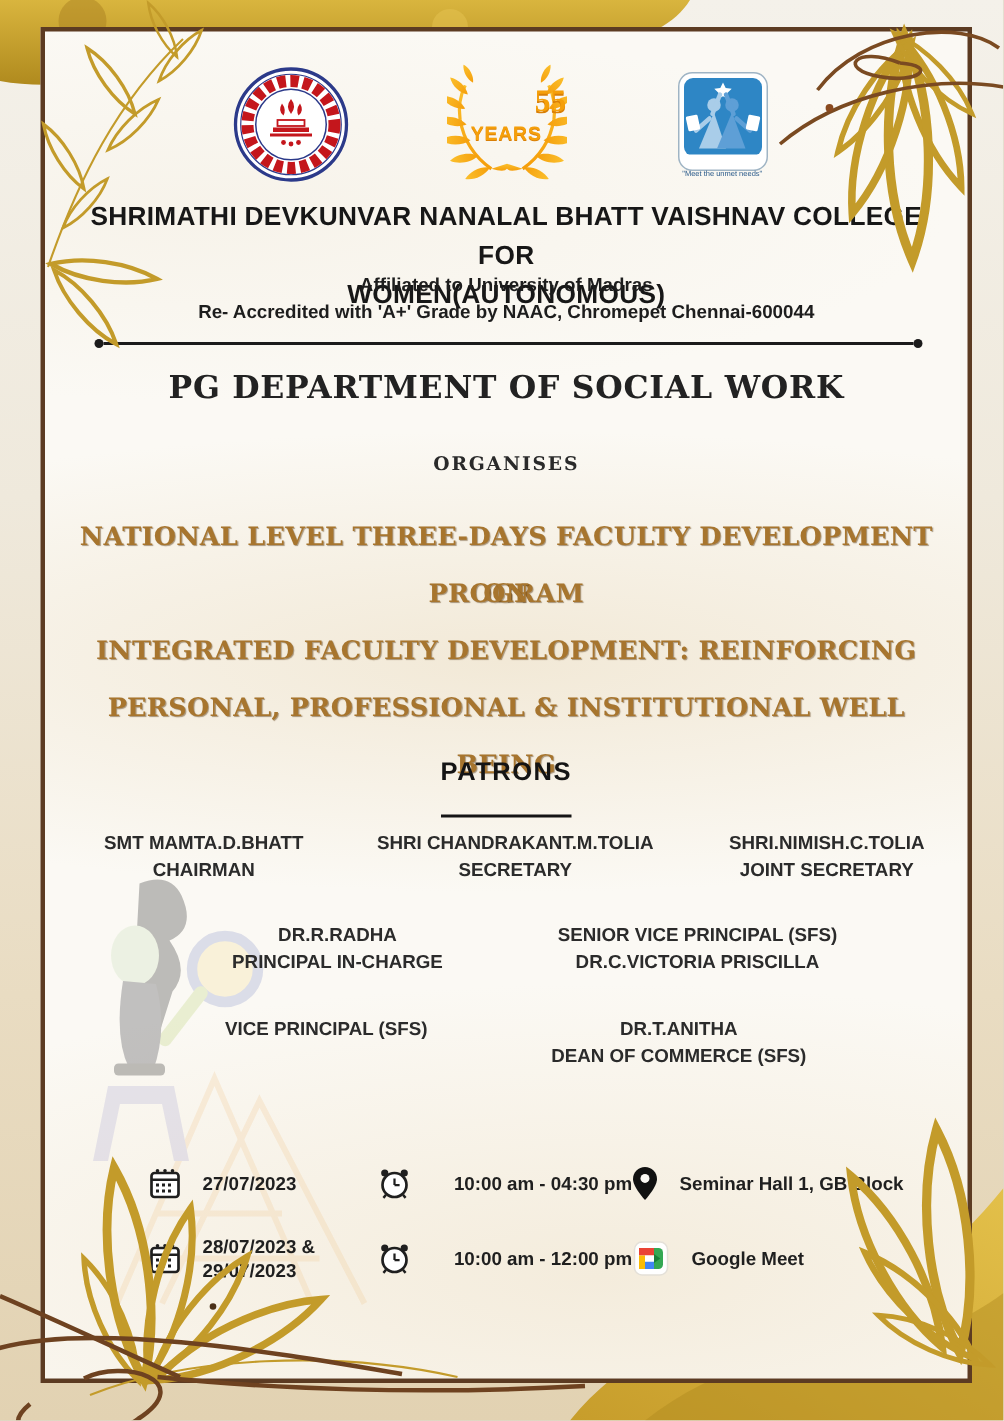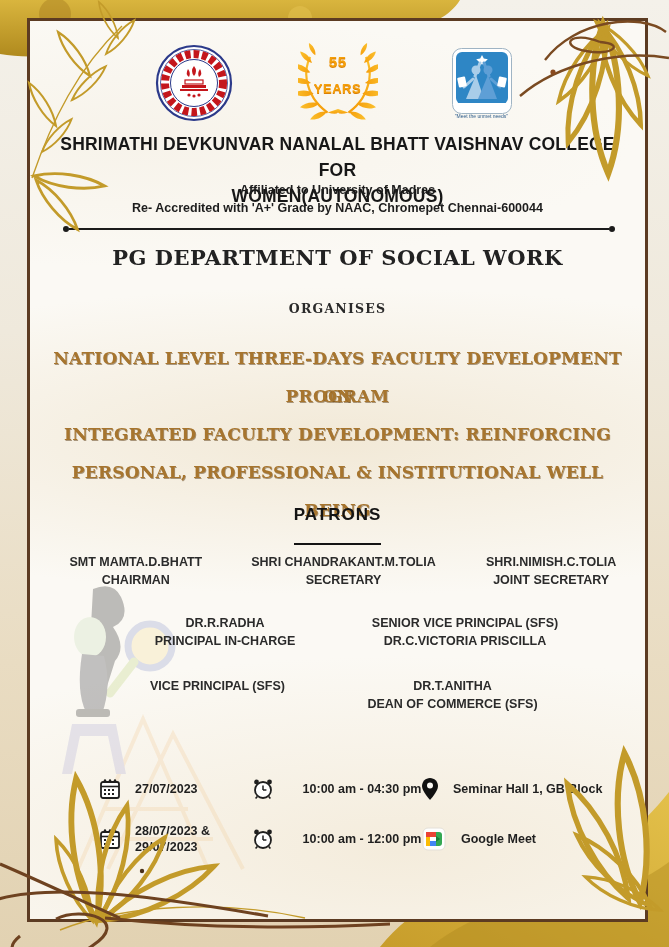--- a/index.html
+++ b/index.html
@@ -15,22 +15,22 @@
     border:3px solid #5c3b22;z-index:2;
     background:
       radial-gradient(900px 220px at 50% 420px,#f2e9d7 0%,rgba(242,233,215,0) 70%),
       radial-gradient(700px 180px at 18% 120px,#f7f3ea 0%,rgba(247,243,234,0) 70%),
       radial-gradient(800px 260px at 60% 830px,#f4ecdc 0%,rgba(244,236,220,0) 75%),
       #fbf9f4;}
   
   .logos{position:absolute;top:22px;left:0;right:0;display:flex;justify-content:center;
     align-items:center;gap:64px;}
   .logo-box{position:relative;width:80px;height:80px;display:flex;align-items:center;justify-content:center;}
-  .years-num{position:absolute;top:12px;left:0;right:0;text-align:center;
-    font-family:Liberation Mono, monospace;font-weight:bold;font-size:15px;color:#f59f0a;
+  .years-num{position:absolute;top:12px;left:0;right:0;text-align:right;
+    font-family:Liberation Serif, serif;font-weight:bold;font-size:21px;color:#f59f0a;
     text-shadow:0 1px 0 #d97f06;}
   .years-lbl{position:absolute;top:38px;left:0;right:0;text-align:center;
     font-weight:bold;font-size:13px;color:#f59f0a;letter-spacing:.5px;text-shadow:0 1px 0 #d97f06;}
   .tagline{position:absolute;bottom:4px;left:0;right:0;text-align:center;font-size:5px;
     color:#2a5a8a;line-height:6px;}
   
   .college{position:absolute;top:110px;left:10px;right:10px;text-align:center;
     font-weight:bold;font-size:17.5px;line-height:26px;color:#171717;letter-spacing:.2px;}
   .affil{position:absolute;top:162px;left:0;right:0;text-align:center;
     font-weight:bold;font-size:12.5px;color:#1d1d1d;}

